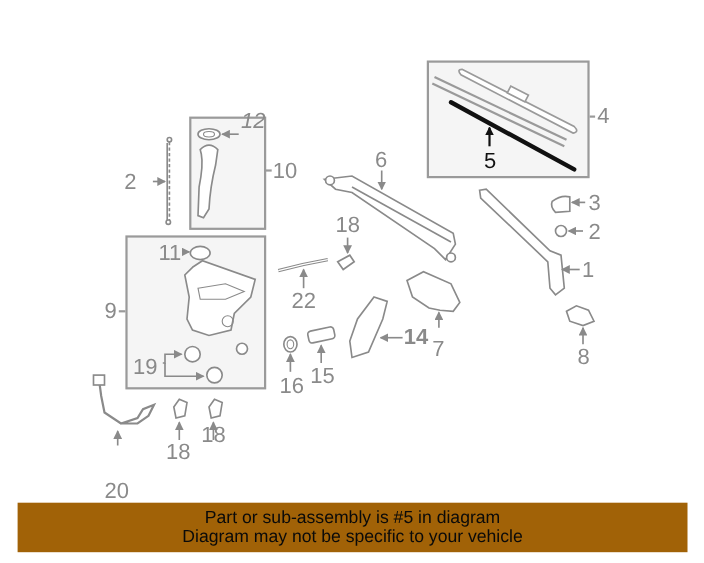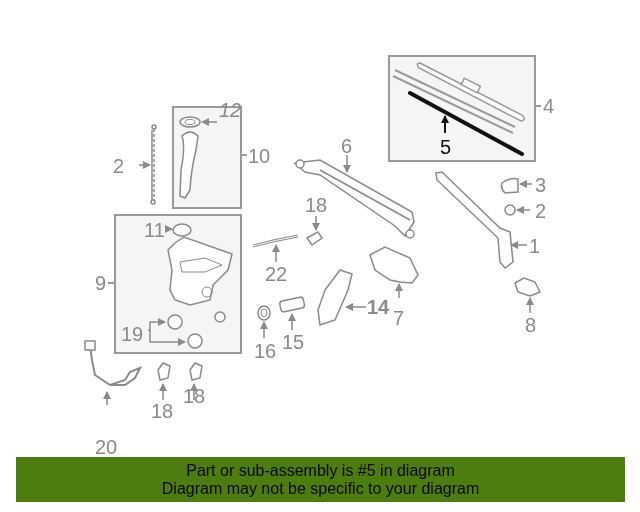--- a/index.html
+++ b/index.html
@@ -1,21 +1,21 @@
 <!DOCTYPE html>
 <html><head>
 <meta charset="utf-8">
 <style>
   html, body { margin: 0; padding: 0; background: #ffffff; }
   body { width: 640px; height: 512px; position: relative; overflow: hidden; font-family: "Liberation Sans", sans-serif; }
   #diagram { position: absolute; left: 0; top: 0; width: 640px; height: 512px; }
   .lbl { position: absolute; font-family: "Liberation Sans", sans-serif; font-size: 20px; color: #8a8a8a; line-height: 1; white-space: nowrap; }
   .lbl.hi { color: #111111; }
   .box { position: absolute; border: 2px solid #9a9a9a; background: #f5f5f5; box-sizing: border-box; }
-  #banner { position: absolute; left: 16px; top: 457px; width: 609px; height: 45px; background: #4d7c0f; color: #0a0a0a; text-align: center; font-family: "Liberation Sans", sans-serif; font-size: 16px; line-height: 18px; padding-top: 5px; box-sizing: border-box; }
+  #banner { position: absolute; left: 16px; top: 457px; width: 609px; height: 45px; background: #a16207; color: #0a0a0a; text-align: center; font-family: "Liberation Sans", sans-serif; font-size: 16px; line-height: 18px; padding-top: 5px; box-sizing: border-box; }
   #banner div { white-space: nowrap; }
 </style>
 </head>
 <body>
 
 <div id="diagram">
 
   <div class="box" style="left:388px;top:55px;width:148px;height:107px;"></div>
   <div class="box" style="left:172px;top:106px;width:70px;height:103px;"></div>
   <div class="box" style="left:114px;top:214px;width:128px;height:140px;"></div>
@@ -137,14 +137,14 @@
   <span class="lbl" style="left:282px;top:332px;text-align:center;">15</span>
   <span class="lbl" style="left:254px;top:341px;">16</span>
   <span class="lbl" style="left:121px;top:324px;">19</span>
   <span class="lbl" style="left:95px;top:413px;margin-top:24px;">20</span>
   <span class="lbl" style="left:151px;top:401px;">18</span>
   <span class="lbl" style="left:183px;top:386px;">18</span>
 </div>
 
 <div id="banner">
   <div>Part or sub-assembly is #5 in diagram</div>
-  <div>Diagram may not be specific to your diagram</div>
+  <div>Diagram may not be specific to your vehicle</div>
 </div>
 
 </body></html>

